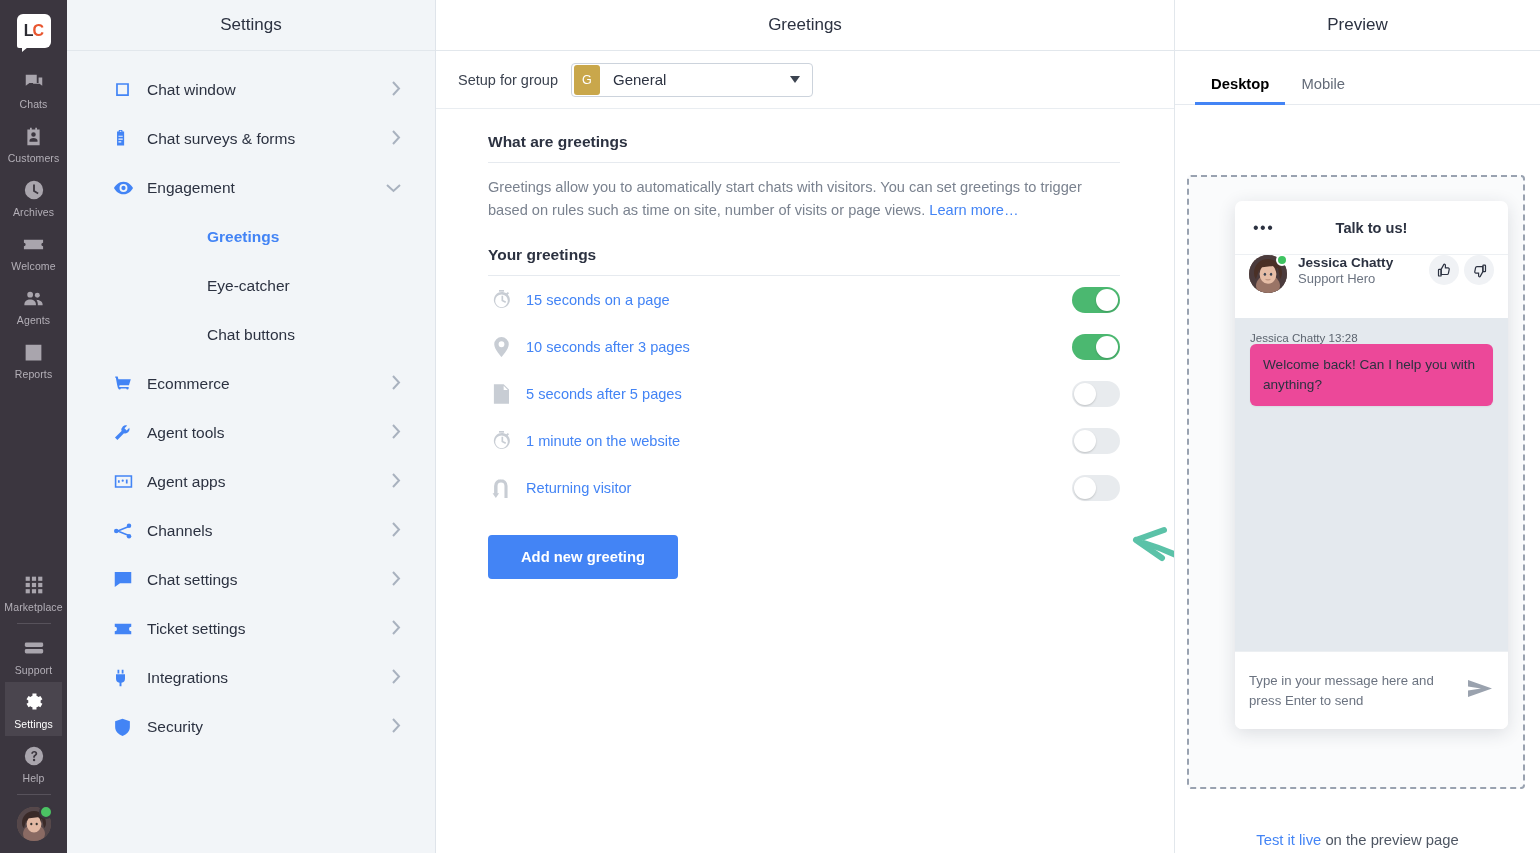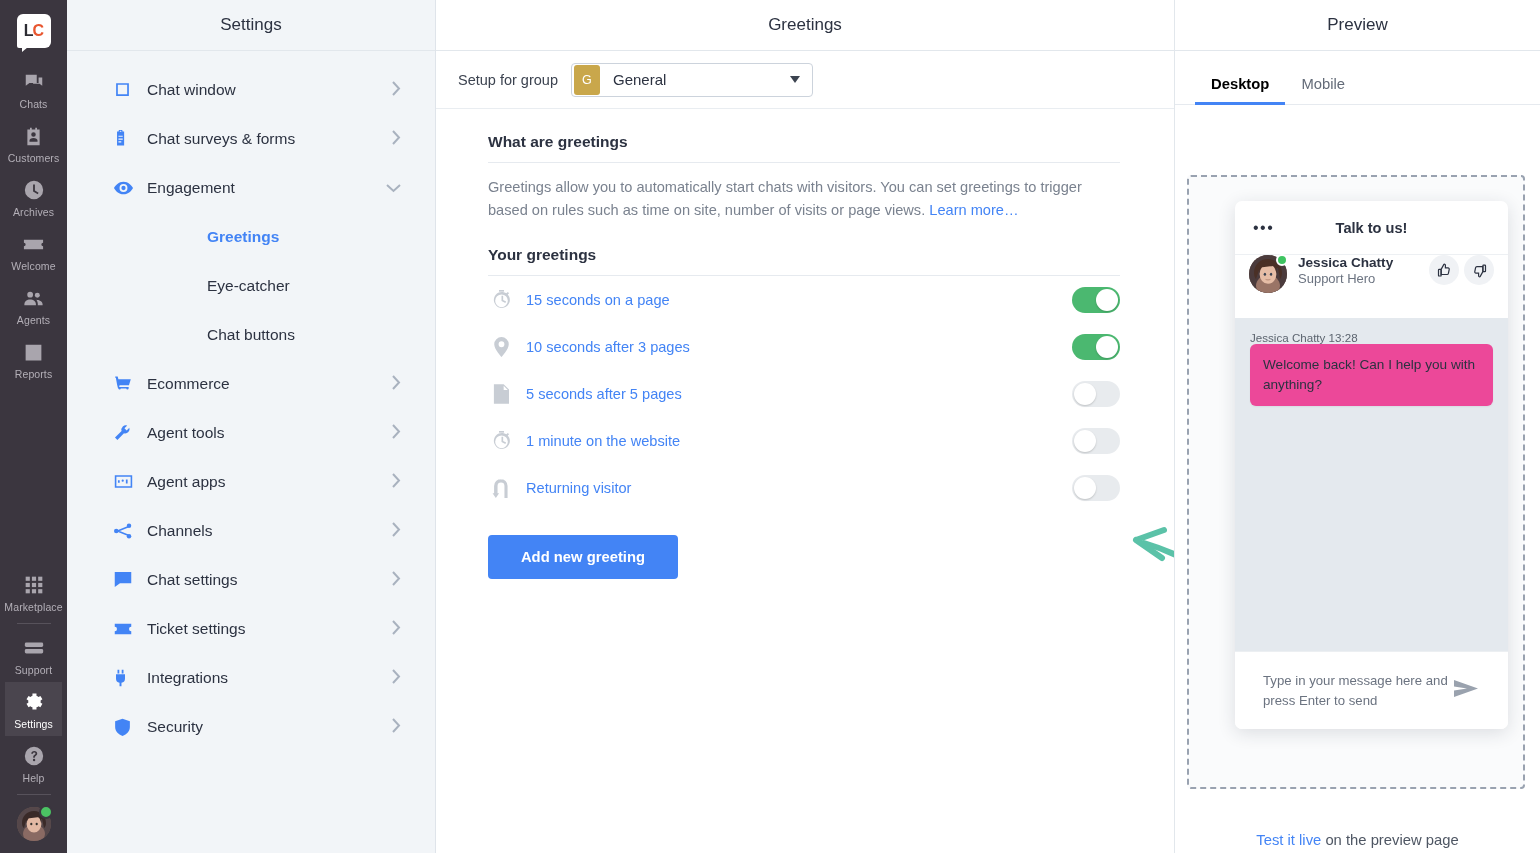--- a/index.html
+++ b/index.html
@@ -226,21 +226,21 @@
     flex: 1 1 auto; background: #e4e9ee; padding: 13px 15px 0 15px;
   }
   .w-meta { font-size: 11.6px; color: #5c646f; }
   .w-bubble {
     background: #ec4899; border-radius: 6px; padding: 11px 13px;
     font-size: 13.6px; line-height: 20px; color: #2c3241;
     box-shadow: 0 1px 2px rgba(20,30,50,.06);
   }
   .w-input {
     flex: 0 0 78px; background: #fff; display: flex; align-items: center;
-    padding: 0 28px; border-top: 1px solid #eceff2;
+    padding: 0 14px; border-top: 1px solid #eceff2;
   }
   .w-input-ph {
     flex: 1 1 auto; font-size: 13.2px; line-height: 20px; color: #6b7380;
   }
   .w-send { width: 26px; flex: 0 0 26px; }
   .w-send svg { fill: #9aa2ae; }
   .test-live {
     position: absolute; left: 0; right: 0; top: 727px; text-align: center;
     font-size: 14.8px; color: #4e5663;
   }

